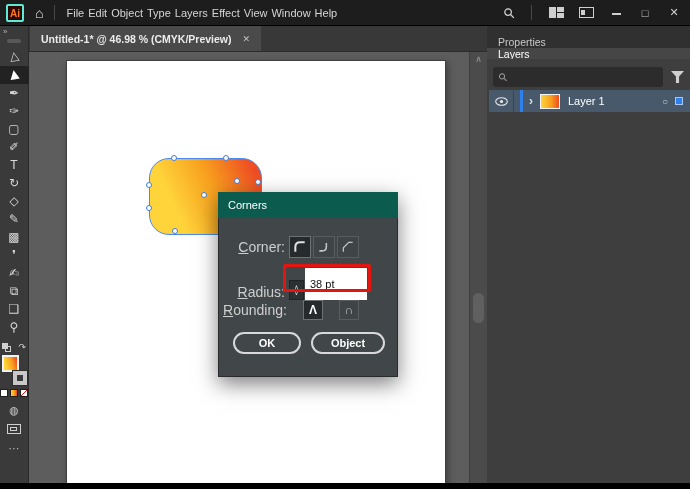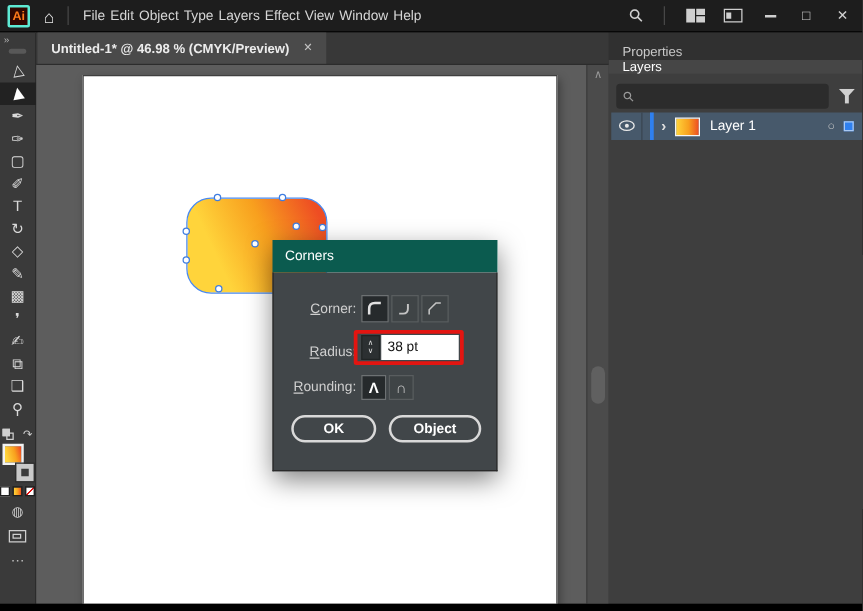--- a/index.html
+++ b/index.html
@@ -82,36 +82,36 @@
             background:#fff; border:1.5px solid #3f7de0; }
 
   
   .dialog { position:absolute; left:189px; top:140px; width:180px;
             box-shadow:0 7px 20px rgba(0,0,0,.5); }
   .dlg-title { height:26px; background:#0b5b4f; color:#fff; font-size:11px; line-height:26px;
                padding-left:10px; }
   .dlg-body { position:relative; height:159px; background:#414649; border:1px solid #2a2a2a;
               border-top:none; }
   .drow { position:absolute; left:4px; right:4px; display:flex; align-items:center; }
-  .dlbl { width:62px; text-align:right; margin-right:4px; color:#cfcfcf; font-size:11px;
+  .dlbl { width:62px; text-align:right; margin-right:4px; color:#cfcfcf; font-size:14px;
           display:inline-block; }
   .dlbl::first-letter { text-decoration:underline; }
   .corner-row { top:18px; }
   .cbtn { width:22px; height:22px; margin-right:2px; background:#3f4446; border:1px solid #595d5f;
           display:flex; align-items:center; justify-content:center; padding:0; }
   .cbtn.active { background:#262a2c; border-color:#6d7173; }
   .radius-row { top:50px;align-items:flex-end; }
   .stepper { width:15px; height:20px; background:#2c3032; border:1px solid #202425; display:flex;
              flex-direction:column; align-items:center; justify-content:center; color:#e2e2e2; }
   .stepper span { font-size:6px; line-height:6px; }
-  .radius-input { width:62px; height:20px; margin-left:1px; border:none; background:#fff; color:#111;
+  .radius-input { width:62px; height:32px; margin-left:1px; border:none; background:#fff; color:#111;
                   font-size:11px; padding-left:5px; font-family:"Liberation Sans",sans-serif; }
   .red-annot { position:absolute; left:64px; top:46px; width:88px; height:28px;
                border:3px solid #e31511; border-radius:2px; pointer-events:none; }
-  .rounding-row { top:82px; }
+  .rounding-row { top:82px;gap:14px; }
   .rbtn { width:20px; height:20px; margin-right:2px; background:#3f4446; border:1px solid #595d5f;
           color:#c4c4c4; font-size:12px; font-weight:bold; line-height:18px; padding:0; }
   .rbtn.active { background:#262a2c; color:#fff; border-color:#6d7173; }
   .btnrow { top:114px; height:22px; }
   .pill { position:absolute; height:22px; border:2px solid #d9d9d9; border-radius:12px;
           background:transparent; color:#fff; font-size:11px; font-weight:bold; }
   .pill.ok { left:10px; width:68px; }
   .pill.cancel { left:88px; width:74px; }
 
   

